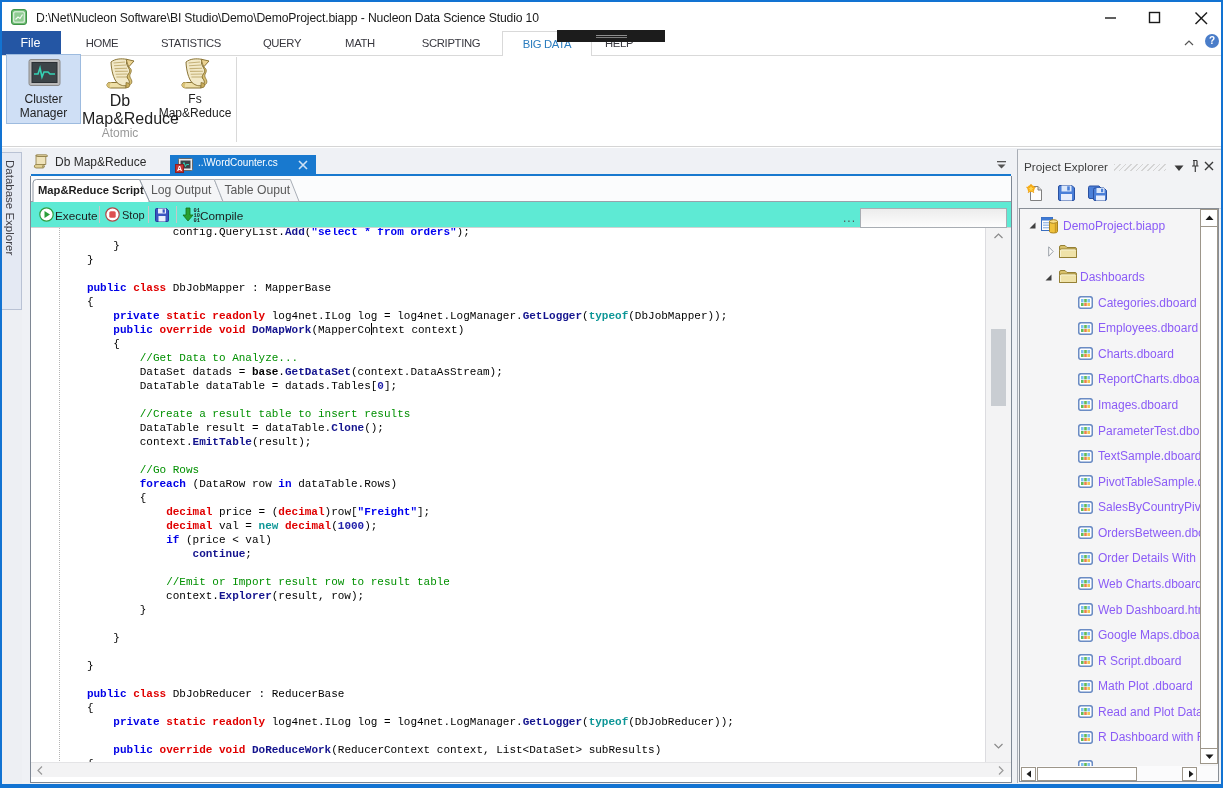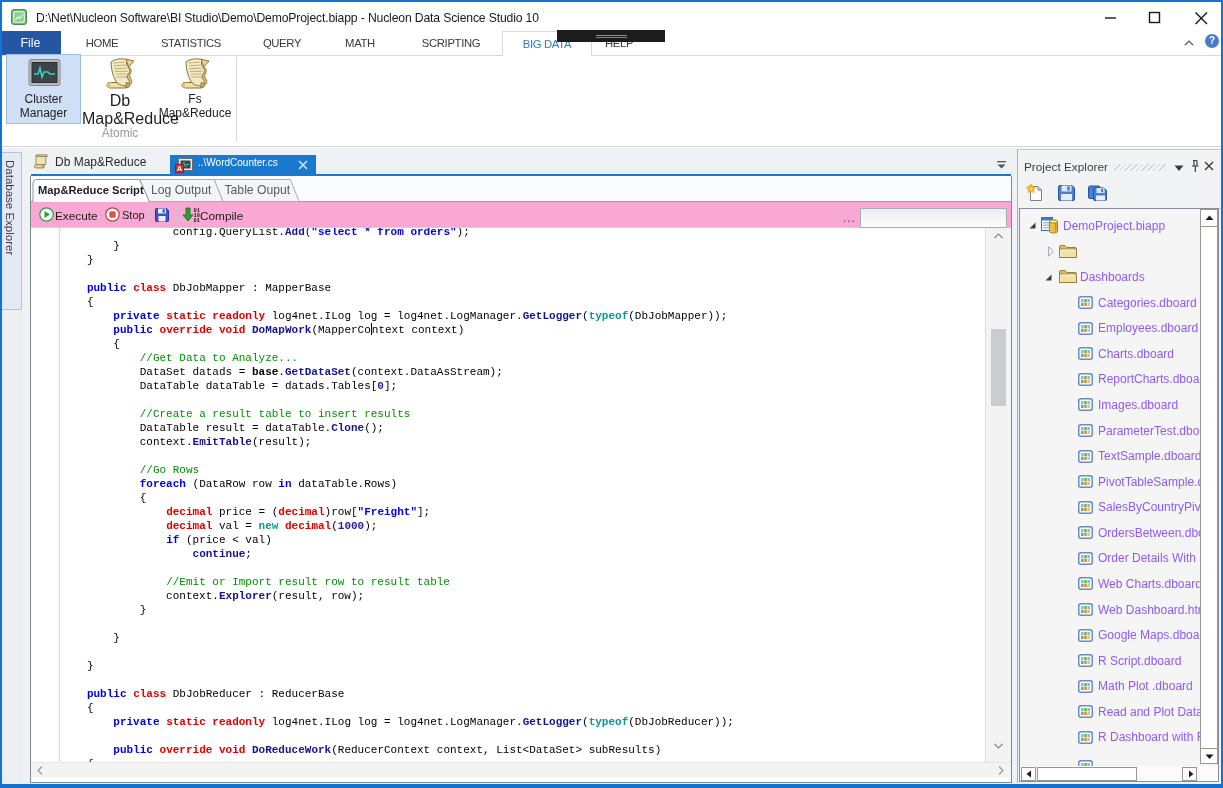--- a/index.html
+++ b/index.html
@@ -159,21 +159,21 @@
         <line x1="0" y1="25.5" x2="980" y2="25.5" stroke="#99a1ab" stroke-width="1"></line>
         <path d="M108.5 3.5 L183.3 3.5 L192 25.5 L118.4 25.5 Z" fill="#f4f5f7" stroke="#a8aeb6" stroke-width="1"></path>
         <path d="M183.3 3.5 L259.4 3.5 L268.1 25.5 L192 25.5 Z" fill="#f4f5f7" stroke="#a8aeb6" stroke-width="1"></path>
         <path d="M2 25.5 L2 7 Q2 3.5 5.5 3.5 L108.5 3.5 L118.4 25.5 Z" fill="#ffffff" stroke="#8e97a2" stroke-width="1"></path>
         <line x1="2.5" y1="25.5" x2="117.5" y2="25.5" stroke="#ffffff" stroke-width="1.2"></line>
         <text x="7" y="17.5" font-size="11.2" font-weight="bold" fill="#1e1e1e" font-family="Liberation Sans">Map&amp;Reduce Script</text>
         <text x="120" y="17.5" font-size="12.2" fill="#5a5a5a" font-family="Liberation Sans">Log Output</text>
         <text x="193.5" y="17.5" font-size="12.2" fill="#5a5a5a" font-family="Liberation Sans">Table Ouput</text>
       </svg>
 
-      <div class="abs" style="left:0;top:26px;width:980px;height:26px;background:#f9a8d4;border-bottom:1px solid #d2d2d2;">
+      <div class="abs" style="left:0;top:26px;width:980px;height:26px;background:#5eead4;border-bottom:1px solid #d2d2d2;">
         <svg class="abs" style="left:8px;top:5px" width="15" height="15" viewBox="0 0 15 15">
           <circle cx="7.5" cy="7.5" r="6.7" fill="#fff" stroke="#2e9e3e" stroke-width="1.2"></circle>
           <path d="M5.5 4 L11 7.5 L5.5 11 Z" fill="#2a9e3a"></path>
         </svg>
         <div class="abs" style="left:24px;top:7px;font-size:11.8px;color:#1e1e1e;">Execute</div>
         <div class="abs" style="left:68px;top:4px;width:1px;height:17px;background:#c7c7c7;"></div>
         <svg class="abs" style="left:74px;top:5px" width="15" height="15" viewBox="0 0 15 15">
           <circle cx="7.5" cy="7.5" r="6.7" fill="#fff" stroke="#b04545" stroke-width="1.2"></circle>
           <rect x="4.3" y="4.3" width="6.4" height="6.4" rx="1.5" fill="#dd5050"></rect>
         </svg>

